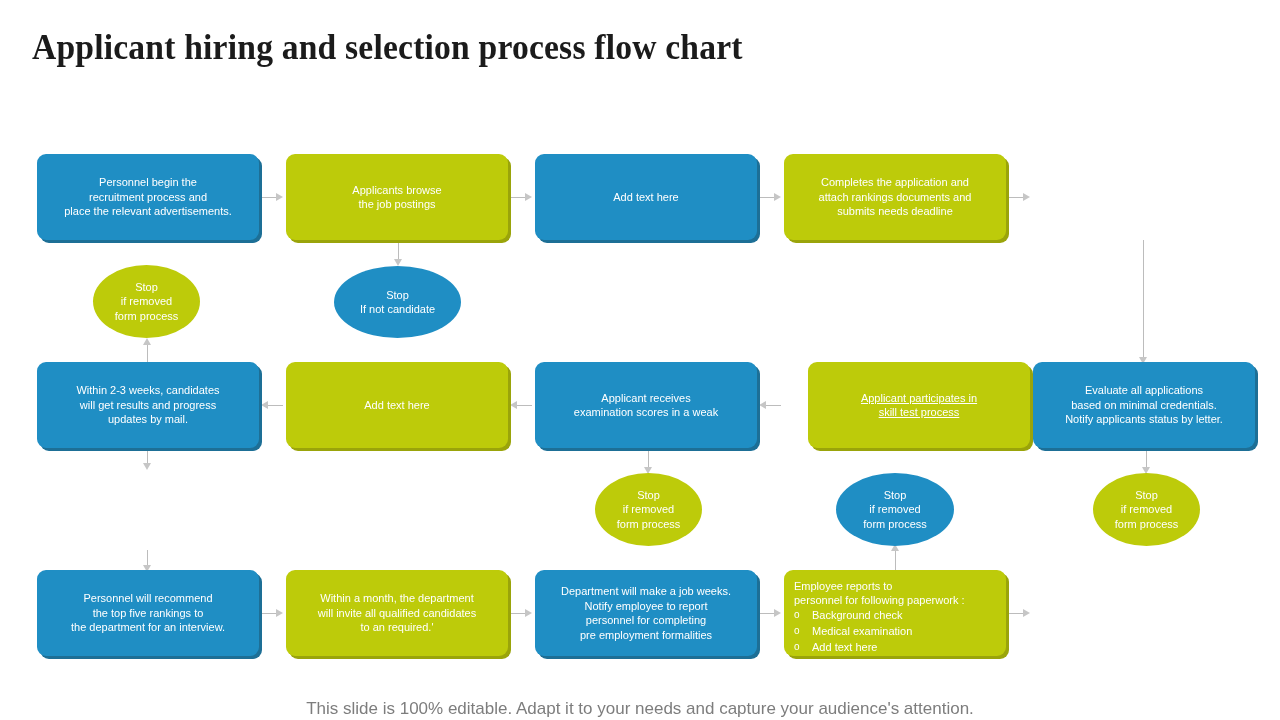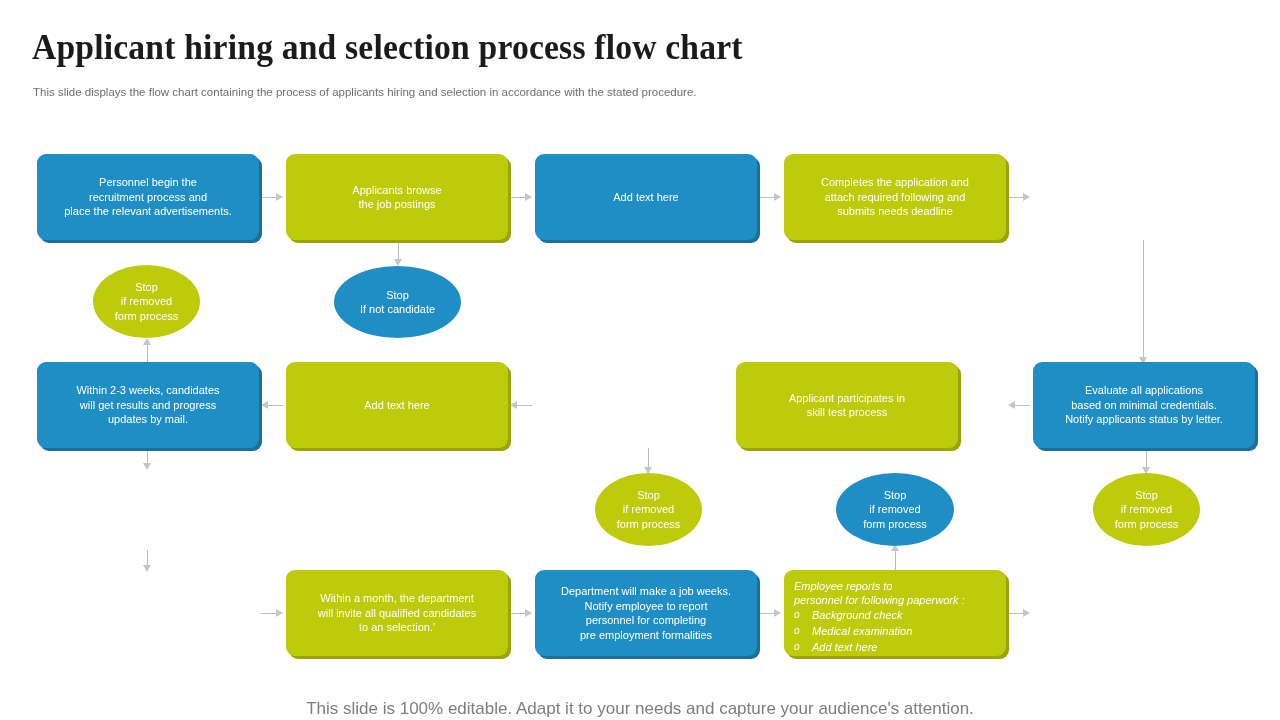--- a/index.html
+++ b/index.html
@@ -143,21 +143,20 @@
     border-right: 4.5px solid transparent;
     border-bottom: 7px solid #c6c6c6;
   }
 </style>
 </head>
 <body>
 
 <div id="slide">
 
   <div class="page-title">Applicant hiring and selection process flow chart</div>
-  <div class="page-subtitle">This slide displays the flow chart containing the process of applicants hiring and selection in accordance with the stated procedure.</div>
 
   <div class="conn" style="left:261px;top:190px;width:22px;height:14px;">
     <div class="shaft-h" style="left:0;width:15px;"></div>
     <div class="arrowhead ah-right" style="right:0;top:2.5px;"></div>
   </div>
   <div class="conn" style="left:510px;top:190px;width:22px;height:14px;">
     <div class="shaft-h" style="left:0;width:15px;"></div>
     <div class="arrowhead ah-right" style="right:0;top:2.5px;"></div>
   </div>
   <div class="conn" style="left:759px;top:190px;width:22px;height:14px;">
@@ -260,21 +259,21 @@
 
   <div class="node box blue" style="left:535px;top:154px;width:222px;height:86px;">
     <div class="lines">
         <div>Add text here</div>
       </div>
   </div>
 
   <div class="node box green" style="left:784px;top:154px;width:222px;height:86px;">
     <div class="lines">
         <div>Completes the application and</div>
-        <div>attach required following  and</div>
+        <div>attach rankings documents  and</div>
         <div>submits needs deadline</div>
       </div>
   </div>
 
 
   <div class="node ellipse green" style="left:93px;top:265px;width:107px;height:73px;">
     <div class="lines">
         <div>Stop</div>
         <div>if removed</div>
         <div>form process</div>
@@ -295,22 +294,28 @@
         <div>updates by mail.</div>
       </div>
   </div>
 
   <div class="node box green" style="left:286px;top:362px;width:222px;height:86px;">
     <div class="lines">
         <div>Add text here</div>
       </div>
   </div>
 
-
-  <div class="node box green" style="left:736px;top:362px;width:222px;height:86px;">
+  <div class="node box blue" style="left:535px;top:362px;width:222px;height:86px;">
+    <div class="lines">
+        <div>Applicant receives</div>
+        <div>examination scores in a weak</div>
+      </div>
+  </div>
+
+  <div class="node box green" style="left:808px;top:362px;width:222px;height:86px;text-decoration:underline;">
     <div class="lines">
         <div>Applicant participates in</div>
         <div>skill test process</div>
       </div>
   </div>
 
   <div class="node box blue" style="left:1033px;top:362px;width:222px;height:86px;">
     <div class="lines">
         <div>Evaluate all applications</div>
         <div>based on minimal credentials.</div>
@@ -336,39 +341,46 @@
   </div>
 
   <div class="node ellipse green" style="left:1093px;top:473px;width:107px;height:73px;">
     <div class="lines">
         <div>Stop</div>
         <div>if removed</div>
         <div>form process</div>
       </div>
   </div>
 
+  <div class="node box blue" style="left:37px;top:570px;width:222px;height:86px;">
+    <div class="lines">
+        <div>Personnel will recommend</div>
+        <div>the top five rankings to</div>
+        <div>the department for an interview.</div>
+      </div>
+  </div>
 
   <div class="node box green" style="left:286px;top:570px;width:222px;height:86px;">
     <div class="lines">
         <div>Within a month, the department</div>
         <div>will invite all qualified candidates</div>
-        <div>to an selection.'</div>
+        <div>to an required.'</div>
       </div>
   </div>
 
   <div class="node box blue" style="left:535px;top:570px;width:222px;height:86px;">
     <div class="lines">
         <div>Department will make a job weeks.</div>
         <div>Notify employee to report</div>
         <div>personnel for completing</div>
         <div>pre employment formalities</div>
       </div>
   </div>
 
-  <div class="node box green bulleted" style="left:784px;top:570px;width:222px;height:86px;font-style:italic;">
+  <div class="node box green bulleted" style="left:784px;top:570px;width:222px;height:86px;">
     <div class="lines">
         <div class="intro-line">Employee reports to</div>
         <div class="intro-line">personnel for following paperwork :</div>
         <div class="bullet-row">
           <span class="bullet-mark">o</span>
           <span class="bullet-text">Background check</span>
         </div>
         <div class="bullet-row">
           <span class="bullet-mark">o</span>
           <span class="bullet-text">Medical examination</span>

